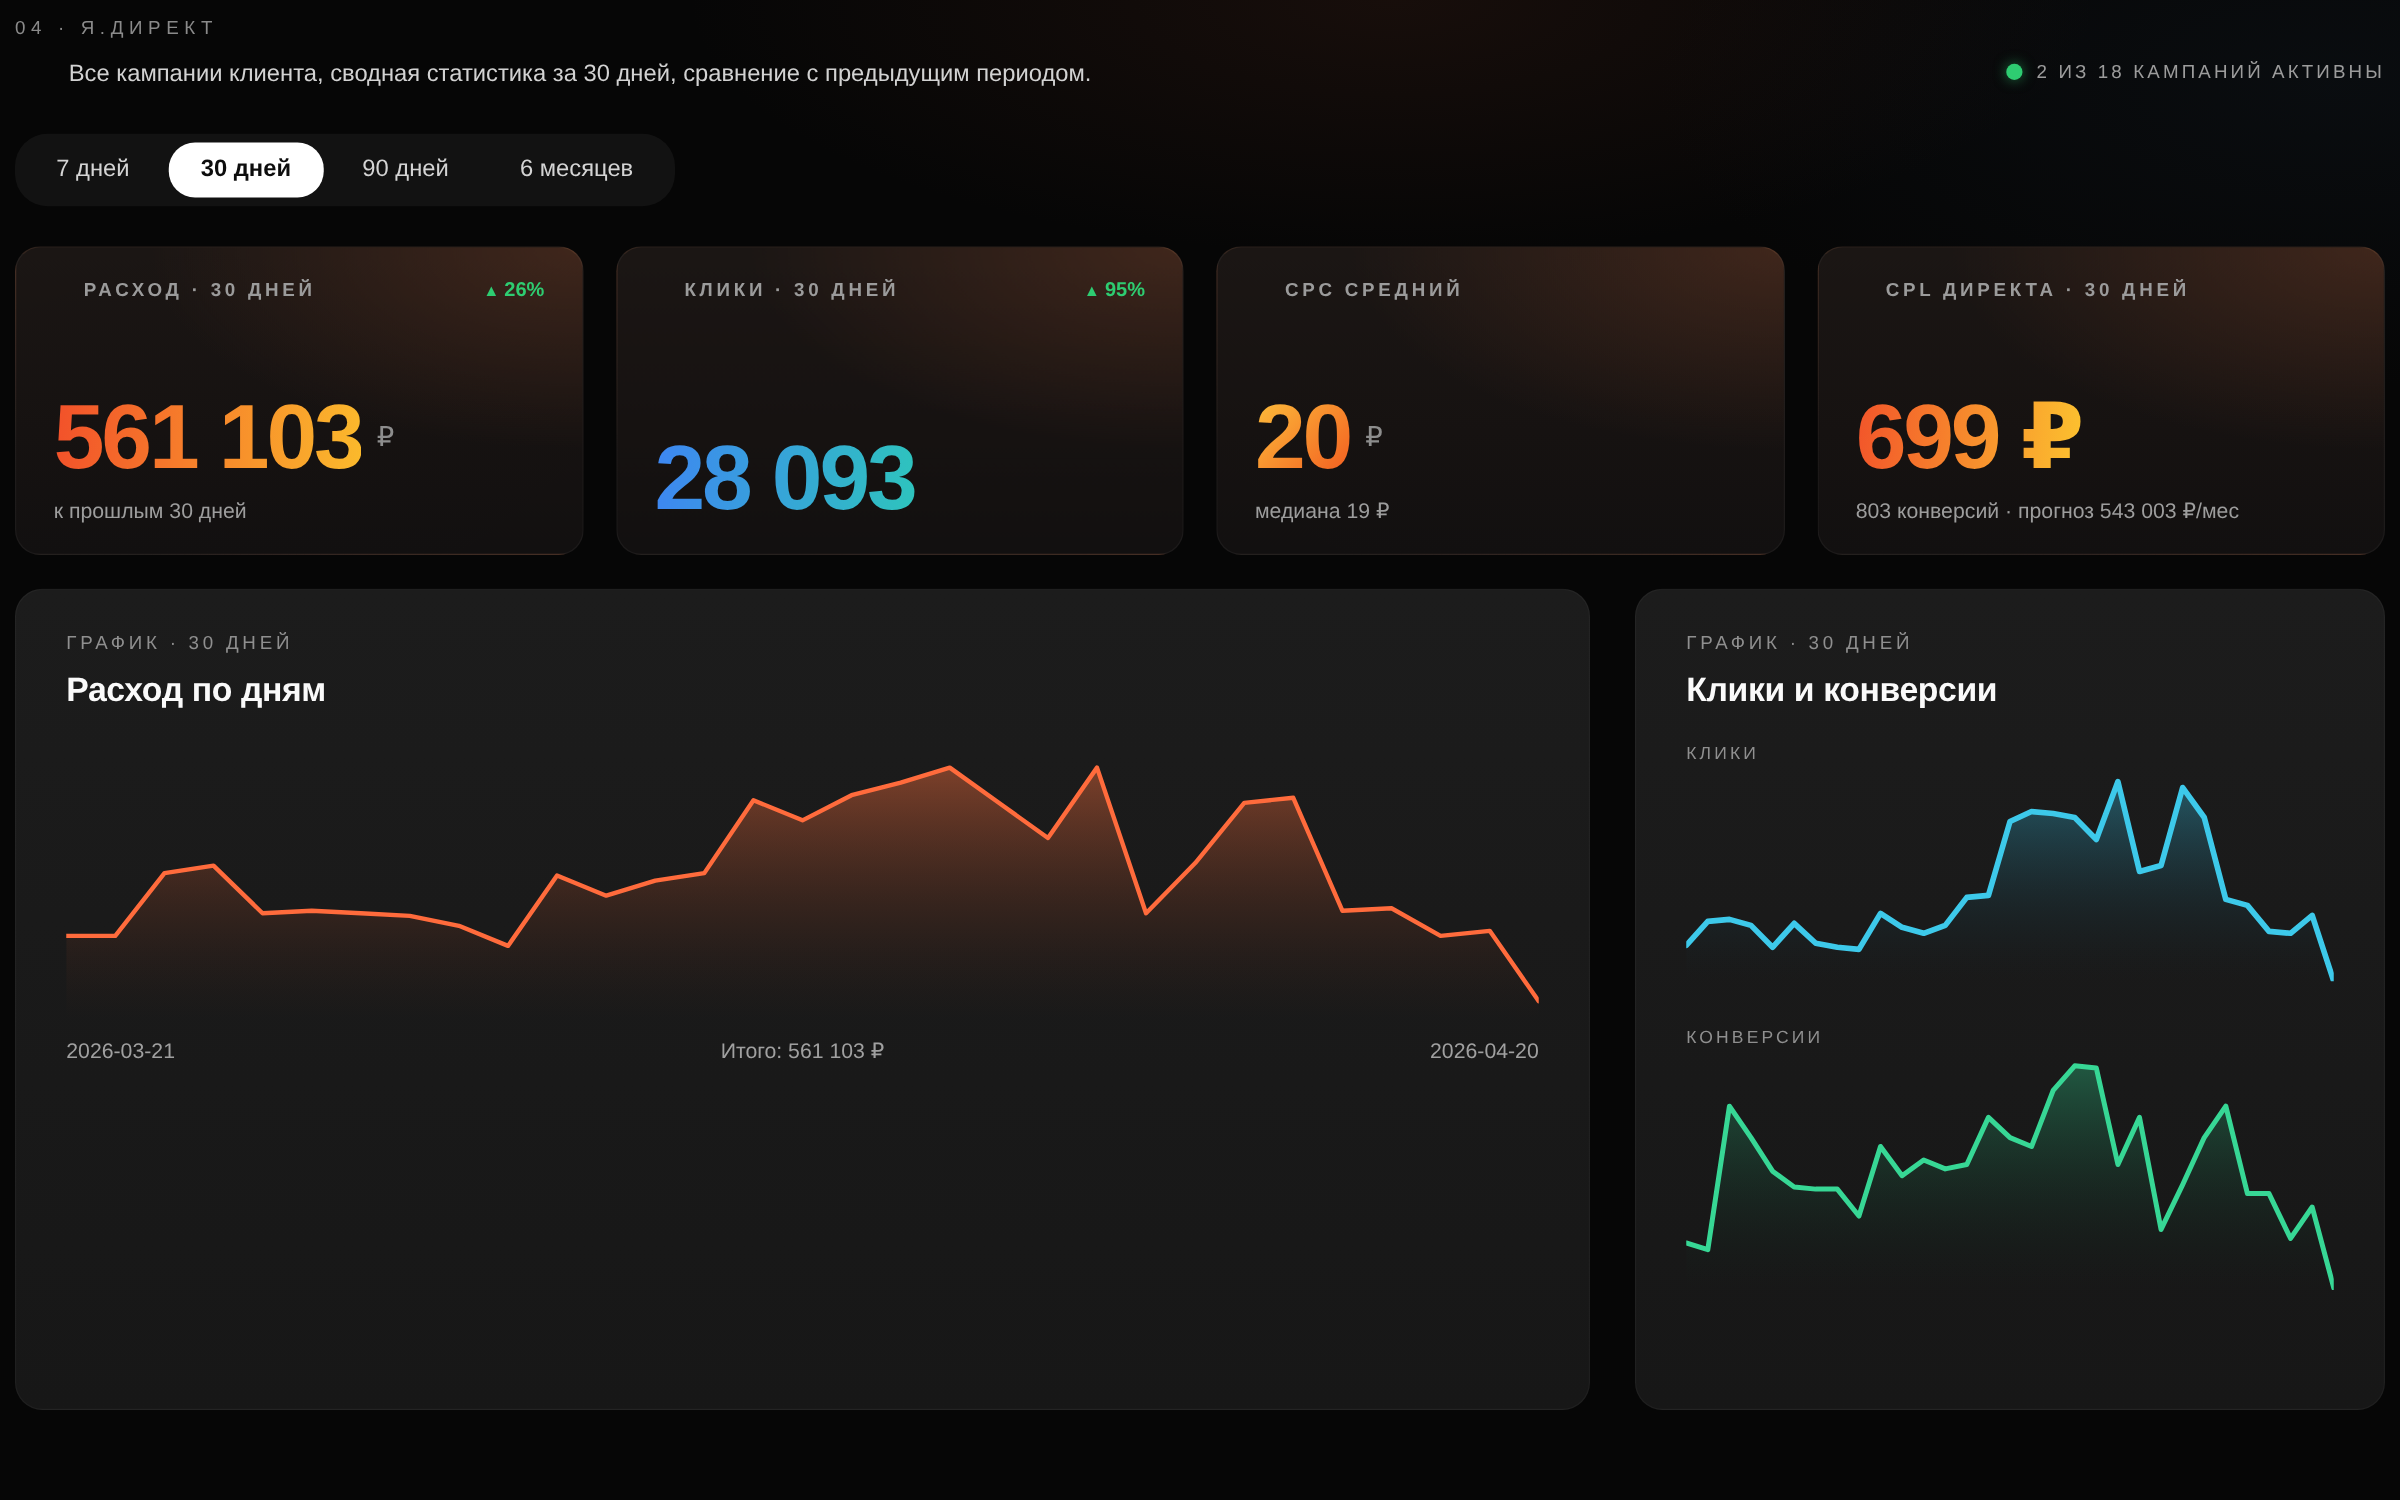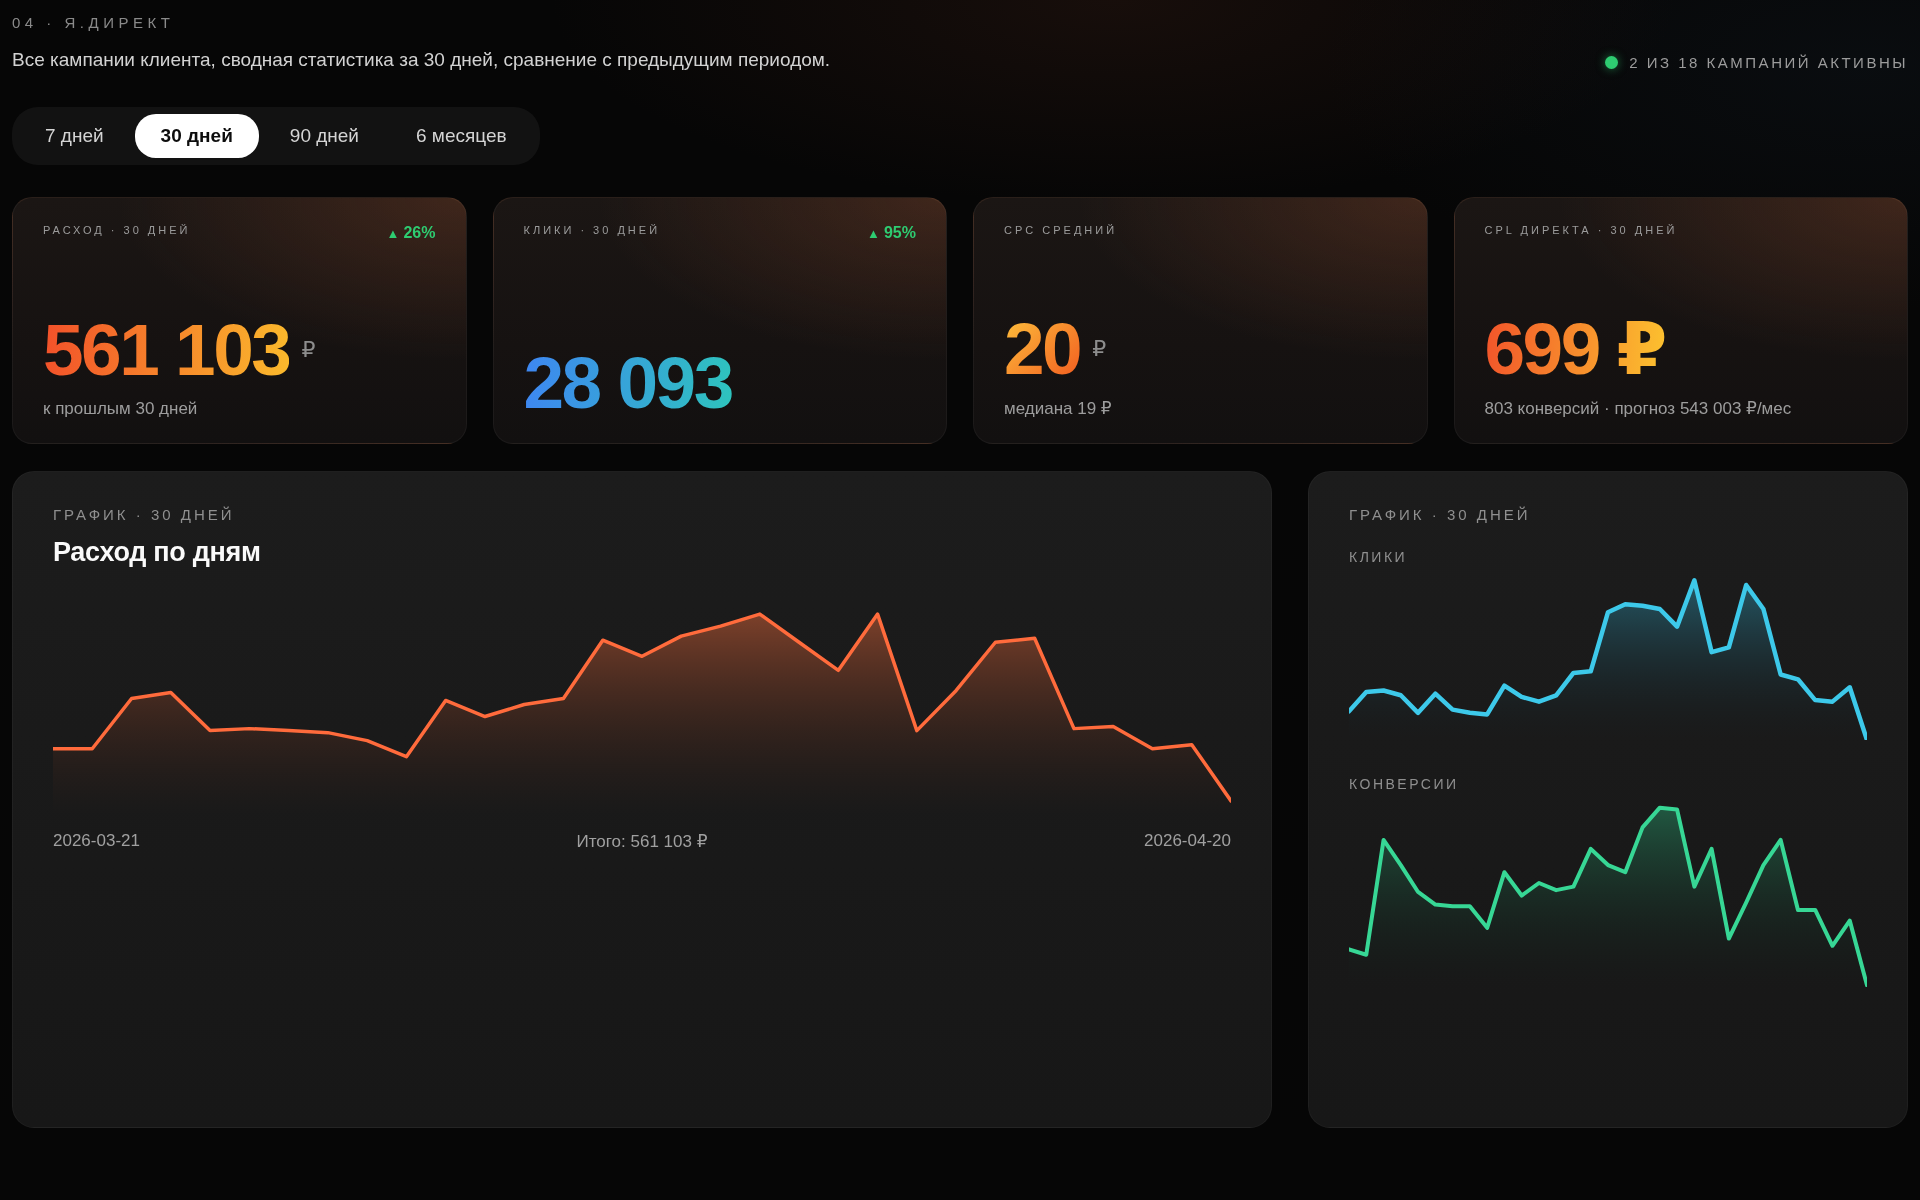--- a/index.html
+++ b/index.html
@@ -13,42 +13,42 @@
     padding:14px 12px 0;
     background:
       radial-gradient(42% 34% at 58% 0%, rgba(85,42,28,0.22), rgba(0,0,0,0) 70%),
       radial-gradient(36% 10% at 30% 101%, rgba(110,58,24,0.16), rgba(0,0,0,0) 75%),
       radial-gradient(40% 40% at 97% 8%, rgba(18,28,38,0.30), rgba(0,0,0,0) 70%),
       #060606;
   }
   
   .breadcrumb{font-size:15px;letter-spacing:4.5px;color:#8a8a8a;font-weight:500;}
   .page-title{margin:14px 0 0;font-size:47px;line-height:1.1;font-weight:800;letter-spacing:-1px;color:#fafafa;}
-  .header-row{display:flex;align-items:flex-end;margin-top:18px;}
+  .header-row{display:flex;align-items:flex-start;margin-top:18px;margin-left:43px;}
   .subtitle{flex:1;font-size:19px;color:#d2d2d2;}
   .status-badge{display:flex;align-items:center;gap:11px;}
   .status-dot{width:13px;height:13px;border-radius:50%;background:#2ecc71;box-shadow:0 0 10px rgba(46,204,113,0.55);}
   .status-label{font-size:15px;letter-spacing:2.5px;color:#9c9c9c;}
   
   .tabs{display:inline-flex;margin-top:36px;background:rgba(255,255,255,0.05);border-radius:26px;padding:7px;gap:5px;}
   .tab{font-size:19px;color:#d4d4d4;padding:11px 26px;border-radius:21px;cursor:pointer;white-space:nowrap;}
   .tab.active{background:#fff;color:#0d0d0d;font-weight:700;}
   
   .cards{display:grid;grid-template-columns:repeat(4,1fr);gap:26px;margin-top:32px;}
   .card{
     height:247px;border-radius:20px;box-sizing:border-box;
     padding:26px 30px 24px;display:flex;flex-direction:column;
     background:
       radial-gradient(140% 120% at 100% 0%, rgba(148,76,45,0.30), rgba(148,76,45,0) 55%),
       linear-gradient(180deg,#1b1614 0%,#161211 60%,#121010 100%);
     border:1px solid rgba(255,255,255,0.045);
     border-top-color:rgba(255,170,120,0.10);
   }
   .card-top{display:flex;justify-content:space-between;align-items:flex-start;}
-  .card-label{font-size:11px;letter-spacing:3px;color:#9b9b9b;font-weight:400;}
+  .card-label{font-size:15px;letter-spacing:3px;color:#9b9b9b;font-weight:700;margin-left:24px;}
   .card-delta{font-size:16px;font-weight:700;color:#2ecc71;white-space:nowrap;}
   .card-delta .arr{font-size:13px;margin-right:4px;}
   .card-valrow{margin-top:auto;display:flex;align-items:center;}
   .card-value{
     font-size:73px;font-weight:800;letter-spacing:-2.5px;line-height:1;
     background-image:linear-gradient(90deg,#f2502a,#fbba2c);
     -webkit-background-clip:text;background-clip:text;color:transparent;
     white-space:nowrap;
   }
   .card-unit{font-size:22px;color:#8d8d8d;margin-left:12px;font-weight:500;}
@@ -166,20 +166,21 @@
         </div>
       <div class="axis-row">
         <span>2026-03-21</span>
         <span>Итого: 561 103 ₽</span>
         <span>2026-04-20</span>
       </div>
     </div>
 
     <div class="panel">
       <div class="panel-label">ГРАФИК · 30 ДНЕЙ</div>
+      <div class="panel-title">Клики и конверсии</div>
       <div class="series-label lbl-clicks">КЛИКИ</div>
       <div class="chart chart-clicks">
           <svg viewBox="0 0 1000 300" preserveAspectRatio="none">
             <defs>
               <linearGradient id="grad_clicks" x1="0" y1="0" x2="0" y2="1">
                 <stop offset="0" stop-color="rgba(45,140,165,0.55)"></stop>
                 <stop offset="1" stop-color="rgba(20,40,48,0)"></stop>
               </linearGradient>
             </defs>
             <polygon points="0,300 0.0,247.1 33.3,211.8 66.7,208.9 100.0,217.7 133.3,250.0 166.7,214.7 200.0,244.1 233.3,250.0 266.7,253.0 300.0,200.0 333.3,220.6 366.7,229.4 400.0,217.7 433.3,176.5 466.7,173.6 500.0,64.8 533.3,50.1 566.7,53.0 600.0,58.9 633.3,91.3 666.7,6.0 700.0,138.3 733.3,129.5 766.7,14.8 800.0,58.9 833.3,179.5 866.7,188.3 900.0,226.5 933.3,229.4 966.7,203.0 1000.0,300.0 1000,300" fill="url(#grad_clicks)"></polygon>

